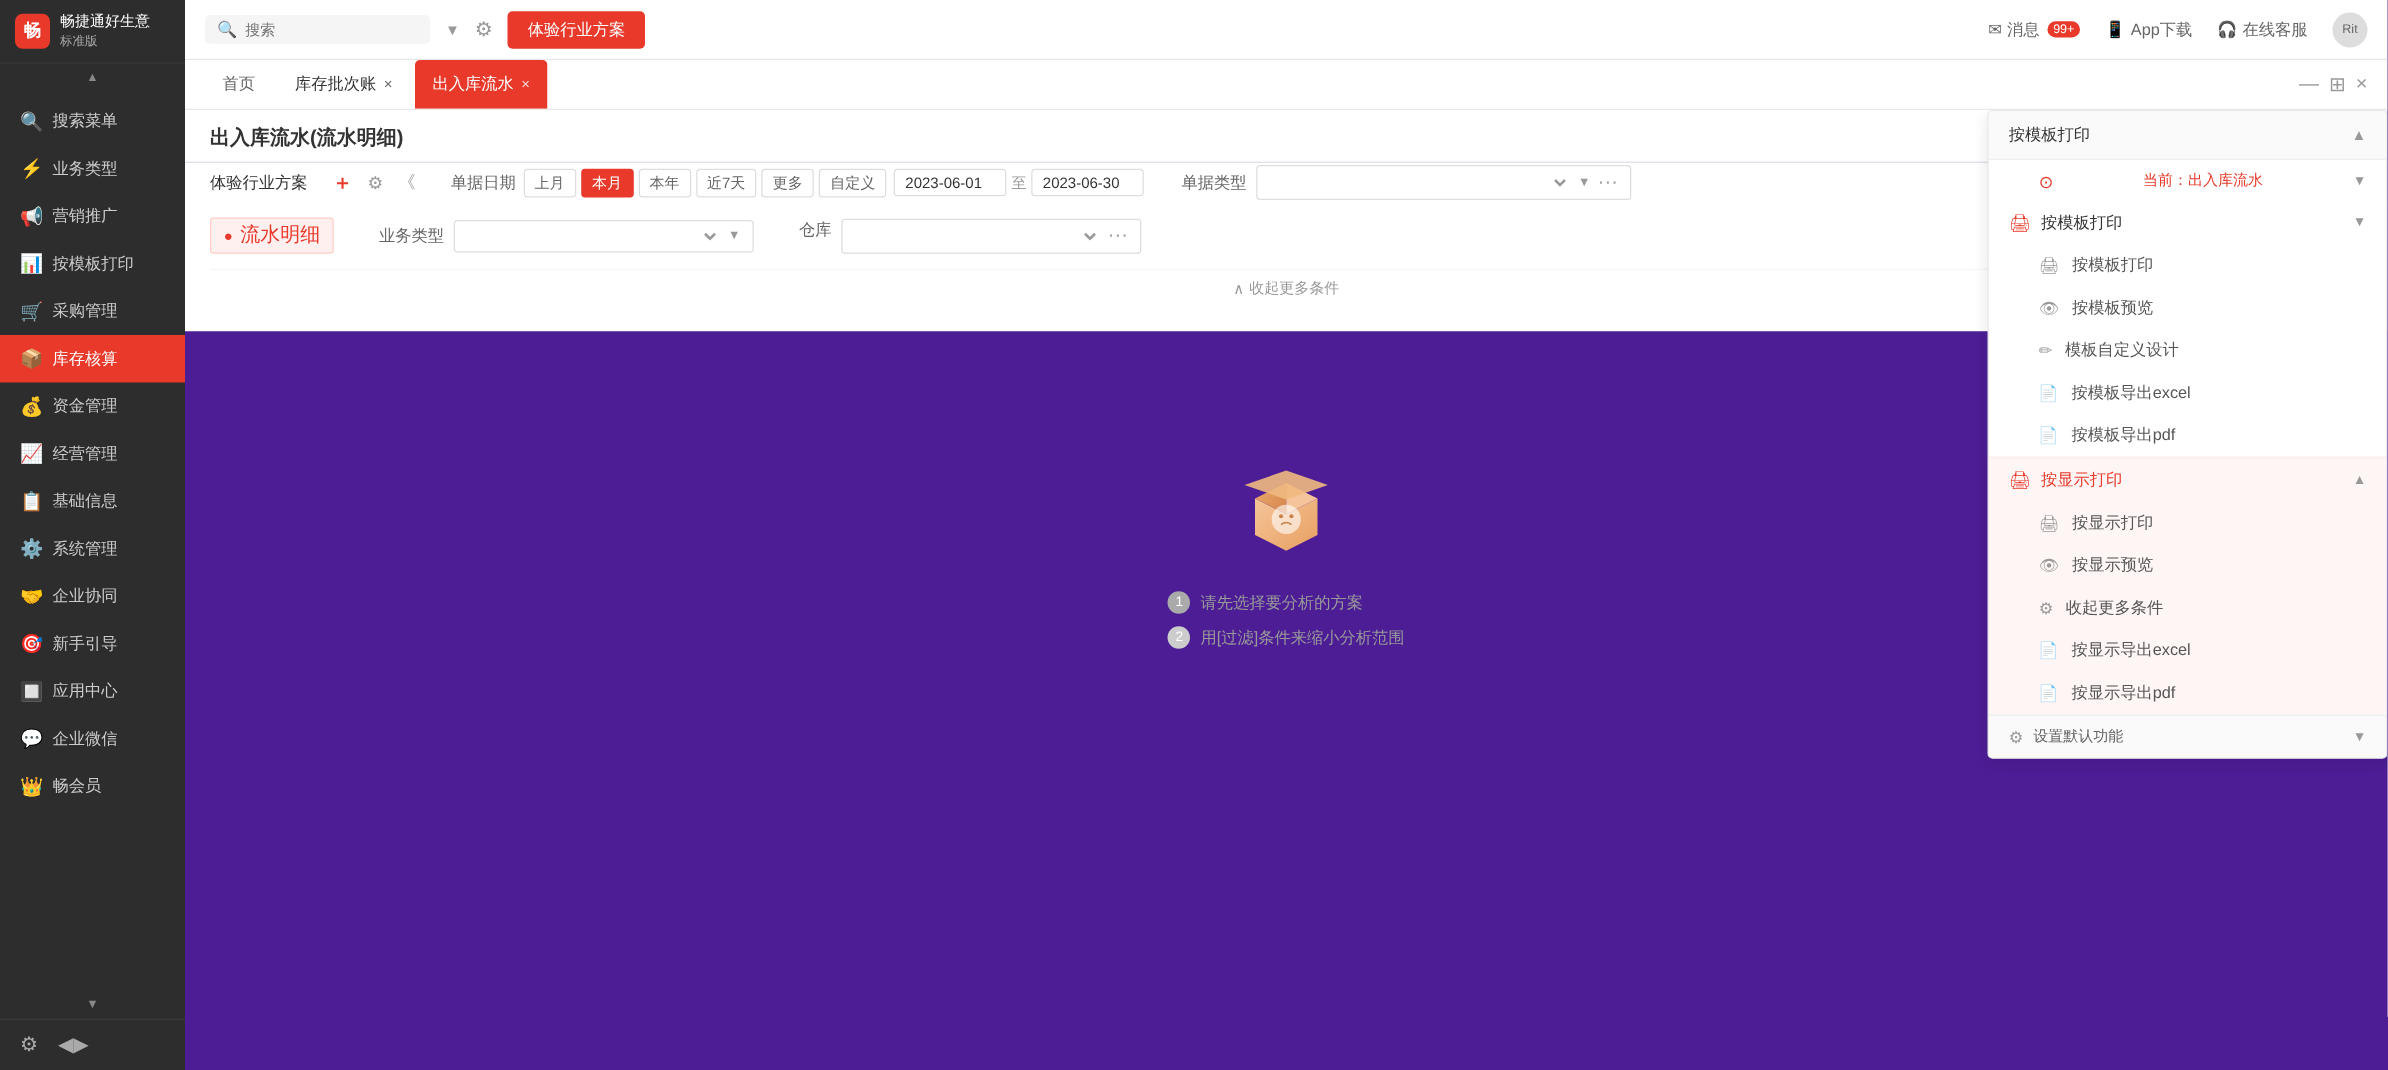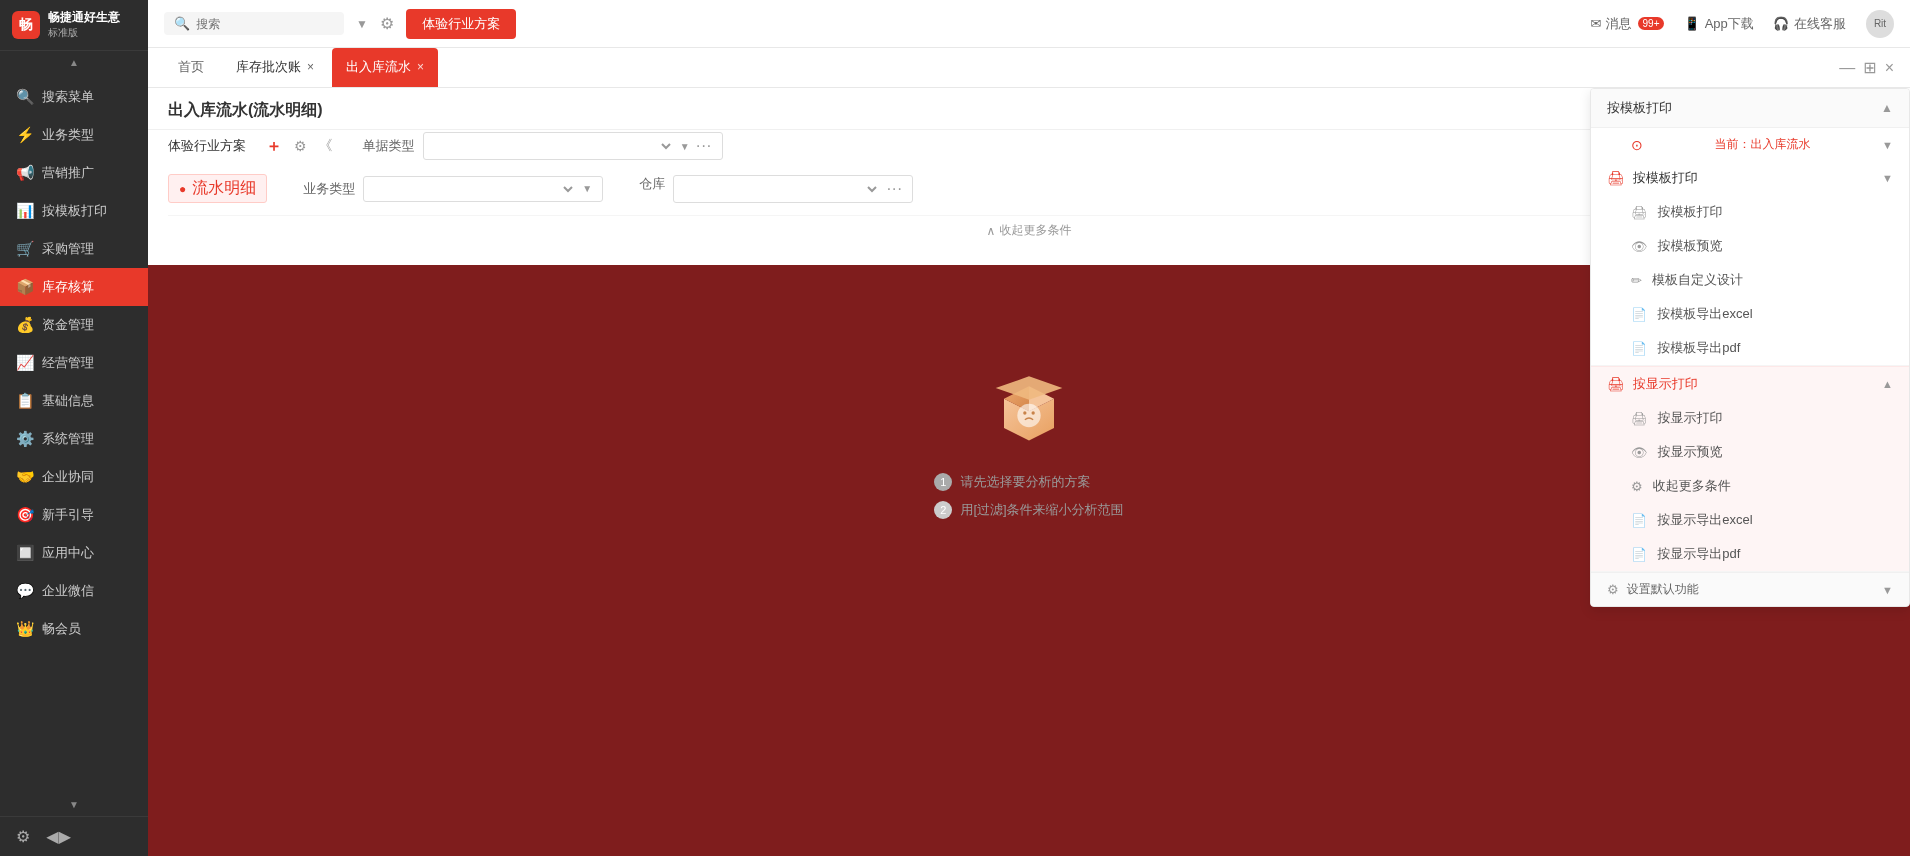--- a/index.html
+++ b/index.html
@@ -23,21 +23,21 @@
     }
     .sidebar-logo-icon {
       width: 28px; height: 28px;
       background: #e8392a;
       border-radius: 6px;
       display: flex; align-items: center; justify-content: center;
       color: white; font-weight: bold; font-size: 14px;
       margin-right: 8px;
       flex-shrink: 0;
     }
-    .sidebar-logo-text { color: #fff; font-size: 12px; line-height: 1.3; font-weight: bold; }
+    .sidebar-logo-text { color: #fff; font-size: 12px; line-height: 1.3; }
     .sidebar-logo-sub { color: #aaa; font-size: 10px; }
     .sidebar-nav { flex: 1; overflow-y: auto; padding: 4px 0; }
     .sidebar-nav::-webkit-scrollbar { width: 3px; }
     .sidebar-nav::-webkit-scrollbar-thumb { background: #555; }
     .sidebar-item {
       display: flex; align-items: center;
       padding: 10px 16px;
       color: #ccc;
       cursor: pointer;
       font-size: 13px;
@@ -151,21 +151,21 @@
     .btn-refresh {
       display: flex; align-items: center; gap: 4px;
       color: #666; cursor: pointer; font-size: 13px;
       border: none; background: none;
     }
 
     
     .content {
       flex: 1;
       overflow: auto;
-      background: #7f1d1d;
+      background: #4c1d95;
       position: relative;
     }
     .filter-panel {
       background: #fff;
       padding: 16px 20px;
       margin-bottom: 8px;
     }
     .filter-row {
       display: flex;
       align-items: center;
@@ -484,20 +484,36 @@
       </div>
     </div>
 
     <div class="filter-panel content-inner">
       <div class="filter-row">
         <span class="filter-query-label">体验行业方案</span>
         <span class="filter-add-btn">＋</span>
         <span class="filter-setting-btn">⚙</span>
         <span class="filter-collapse-btn">《</span>
 
+        <div class="date-filter" style="margin-left:16px;">
+          <span class="filter-label">单据日期</span>
+          <div class="date-quick-btns">
+            <button class="date-quick-btn">上月</button>
+            <button class="date-quick-btn active">本月</button>
+            <button class="date-quick-btn">本年</button>
+            <button class="date-quick-btn">近7天</button>
+            <button class="date-quick-btn">更多</button>
+            <button class="date-quick-btn">自定义</button>
+          </div>
+          <div class="date-input-group">
+            <input type="text" class="date-input" value="2023-06-01" style="">
+            <span>至</span>
+            <input type="text" class="date-input" value="2023-06-30" style="">
+          </div>
+        </div>
 
         <div style="margin-left:18px;display:flex;align-items:center;gap:8px;">
           <span class="filter-label">单据类型</span>
           <div class="filter-field" style="min-width:300px;">
             <select style="width:100%;">
               <option></option>
             </select>
             <span class="dropdown-arrow">▼</span>
             <span class="more-dots">···</span>
           </div>

